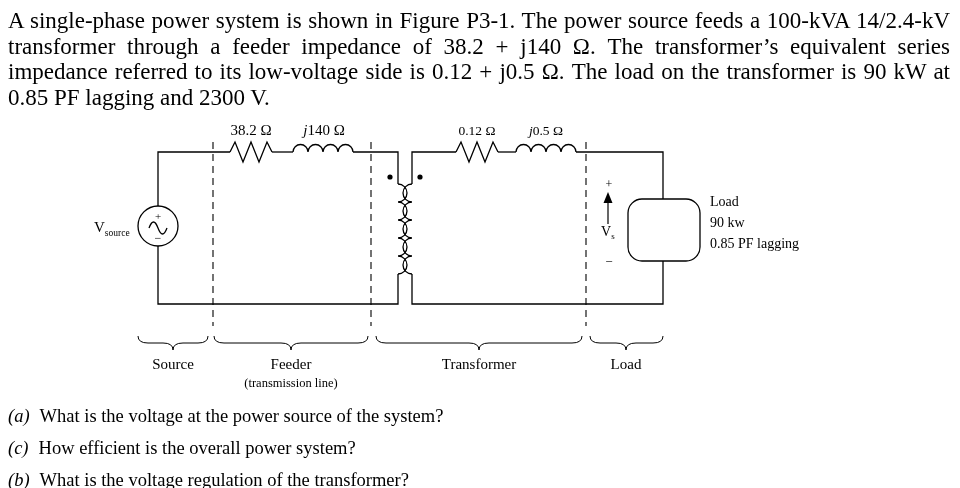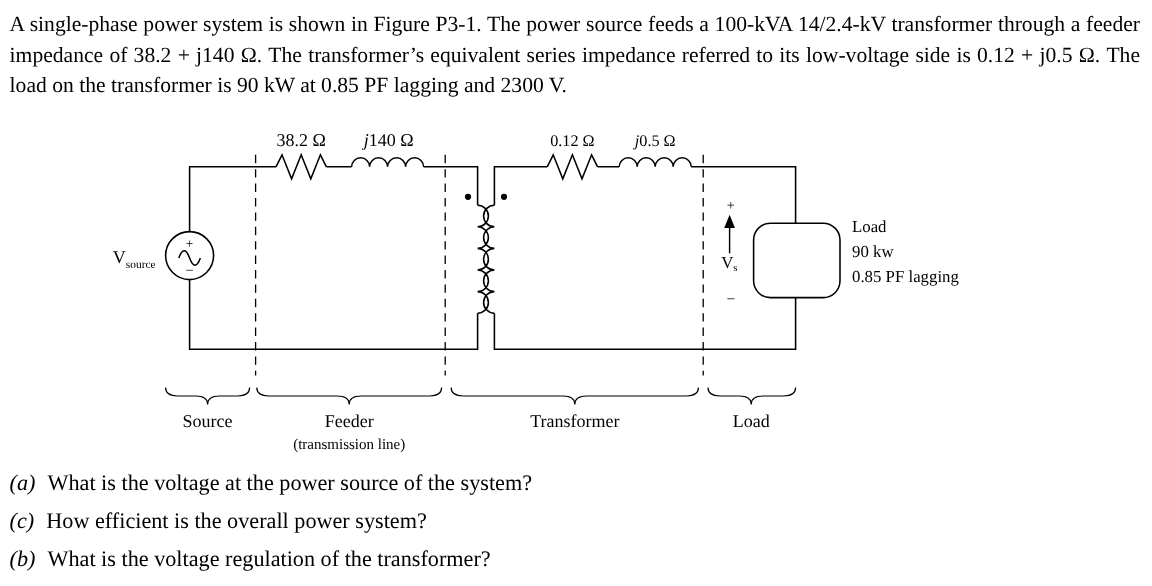--- a/index.html
+++ b/index.html
@@ -1,18 +1,18 @@
 <!DOCTYPE html>
 <html><head>
 <meta charset="utf-8">
 <style>
   html,body{margin:0;padding:0;background:#ffffff;color:#000;}
   body{width:960px;font-family:"Liberation Serif","DejaVu Serif",serif;}
   .page{padding:6px 10px 0 8px;}
-  .statement{font-size:18px;line-height:25.5px;text-align:justify;margin:2px 0 16px 0;}
+  .statement{font-size:23px;line-height:25.5px;text-align:justify;margin:2px 0 4px 0;}
   .figure-wrap{margin:0;}
   svg{display:block;}
   svg text{font-family:"Liberation Serif","DejaVu Serif",serif;fill:#000;}
   .wire{stroke:#000;stroke-width:1.3;fill:none;}
   .dashed{stroke:#000;stroke-width:1.1;fill:none;stroke-dasharray:7 5;}
   .brace{stroke:#000;stroke-width:1;fill:none;}
   .questions{margin-top:4px;}
   .q{font-size:18.5px;line-height:32px;margin:0;}
   .qlabel{font-style:italic;margin-right:10px;}
 </style>

